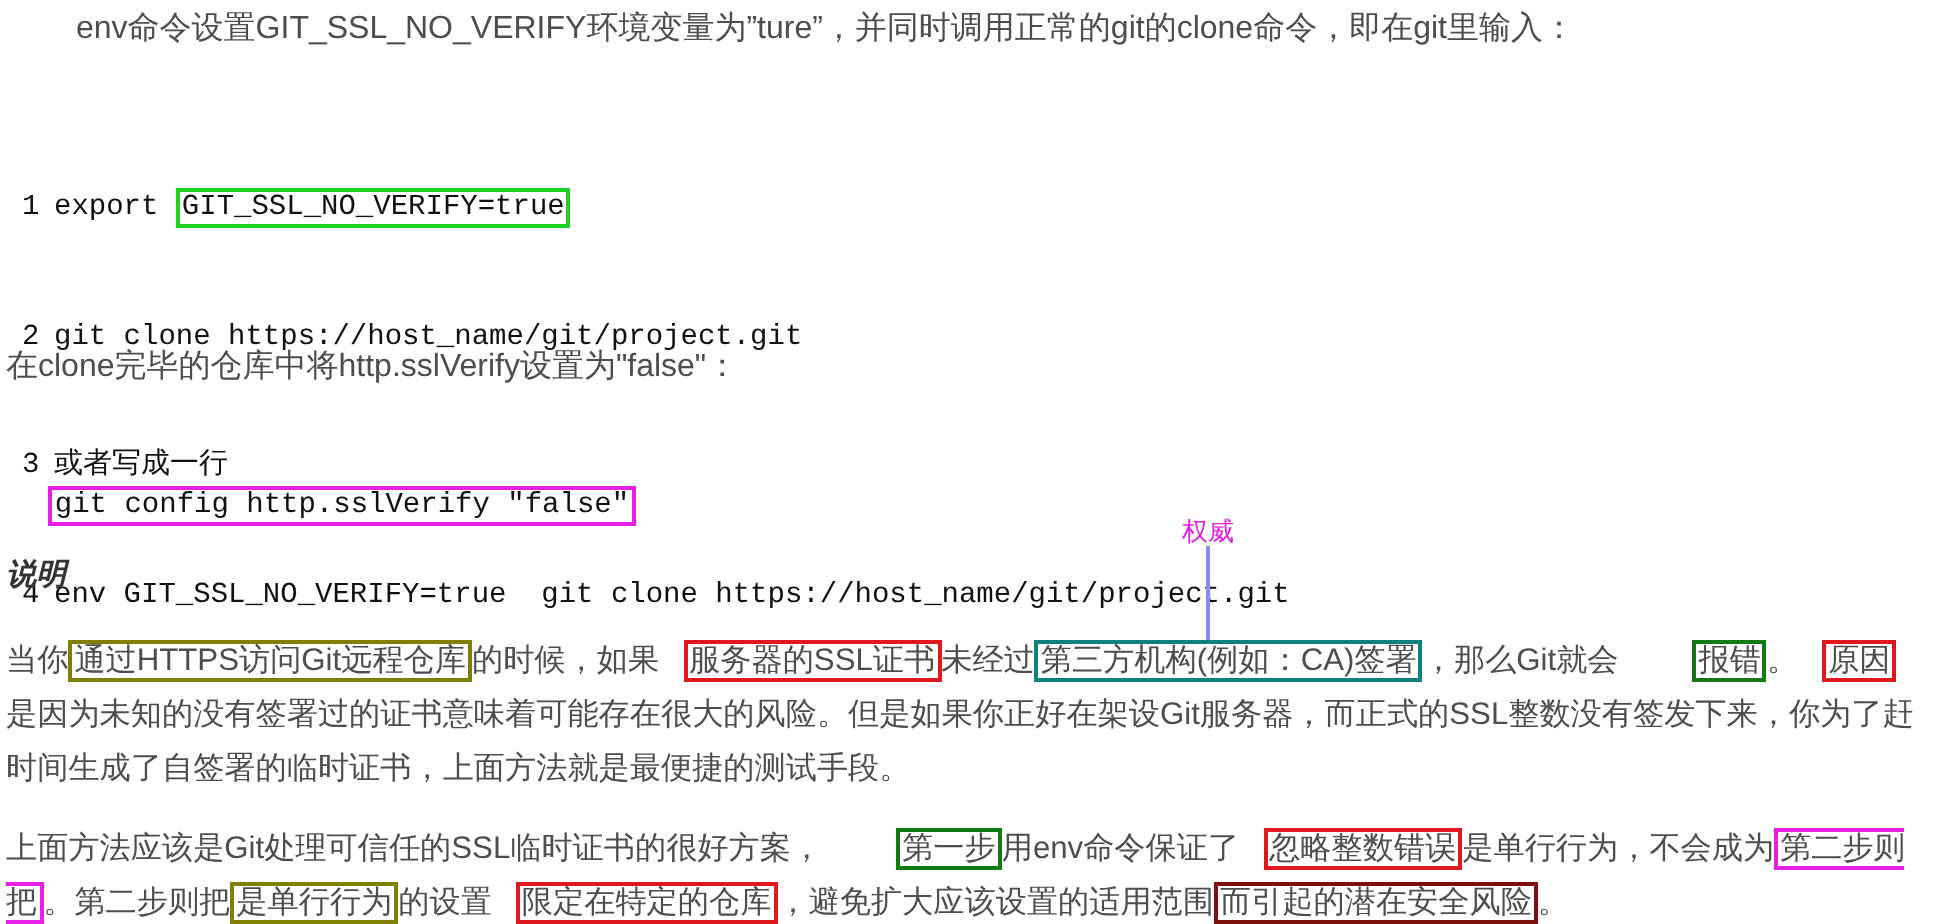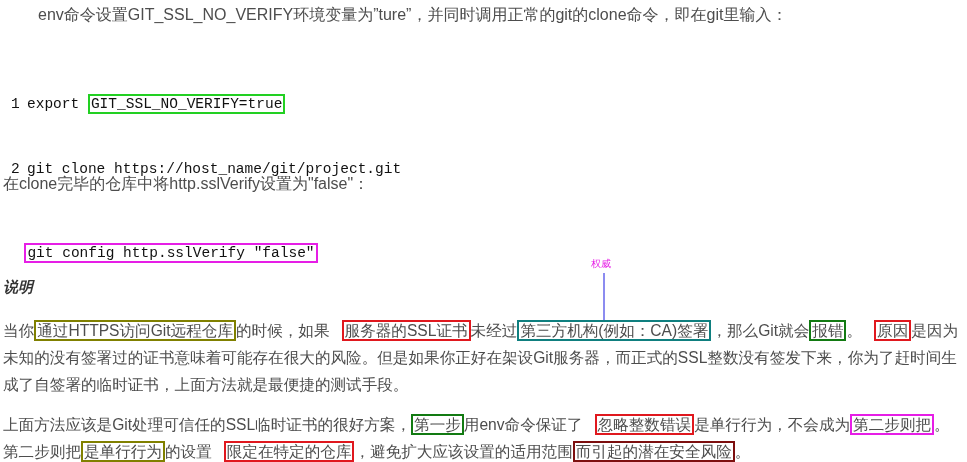--- a/index.html
+++ b/index.html
@@ -10,35 +10,37 @@
     }
     .p { position: absolute; left: 3px; white-space: nowrap; line-height: 24px; }
     .code { position: absolute; left: 11px; font-family: "Liberation Mono", "DejaVu Sans Mono", monospace; font-size: 14.5px; color: #111; white-space: pre; line-height: 21.5px; }
     .code .ln { display: inline-block; width: 16px; }
     .box { border: 2px solid; padding: 0 1px; }
     .g-bright { border-color: #22d022; margin-top: 39px; }
     .magenta { border-color: #e61ee6; }
     .olive { border-color: #808000; }
     .red { border-color: #e0181e; margin-left: 12px; }
     .teal { border-color: #0f7f7f; }
-    .green { border-color: #127a12; }
+    .green { border-color: #127a12; margin-left: 37px; }
     .maroon { border-color: #7d0f0f; }
     .heading { position: absolute; left: 3px; top: 278px; font-weight: bold; font-size: 15px; color: #333; font-style: italic; }
     .para { position: absolute; left: 3px; width: 960px; font-size: 15.6px; line-height: 27px; color: #4d4d4d; }
-    .annot-label { position: absolute; left: 591px; top: 257px; color: #e61ee6; font-size: 10px; }
+    .annot-label { position: absolute; left: 591px; top: 257px; color: #e61ee6; font-size: 13px; }
     .annot-line { position: absolute; left: 603px; top: 273px; width: 2px; height: 48px; background: #8c8cf0; }
   </style>
 </head>
 <body>
 
 <div class="p" style="top:3px;margin-left:35px;">env命令设置GIT_SSL_NO_VERIFY环境变量为”ture”，并同时调用正常的git的clone命令，即在git里输入：</div>
 
 <div class="code" style="top:51px;">
   <div><span class="ln">1</span><span>export </span><span class="box g-bright">GIT_SSL_NO_VERIFY=true</span></div>
   <div><span class="ln">2</span><span>git clone https://host_name/git/project.git</span></div>
+  <div><span class="ln">3</span><span>或者写成一行</span></div>
+  <div><span class="ln">4</span><span>env GIT_SSL_NO_VERIFY=true  git clone https://host_name/git/project.git</span></div>
 </div>
 
 <div class="p" style="top:172px;">在clone完毕的仓库中将http.sslVerify设置为"false"：</div>
 
 <div class="code" style="top:221px; left:7px;">
   <span class="box magenta">git config http.sslVerify "false"</span>
 </div>
 
 <div class="heading">说明</div>
 

